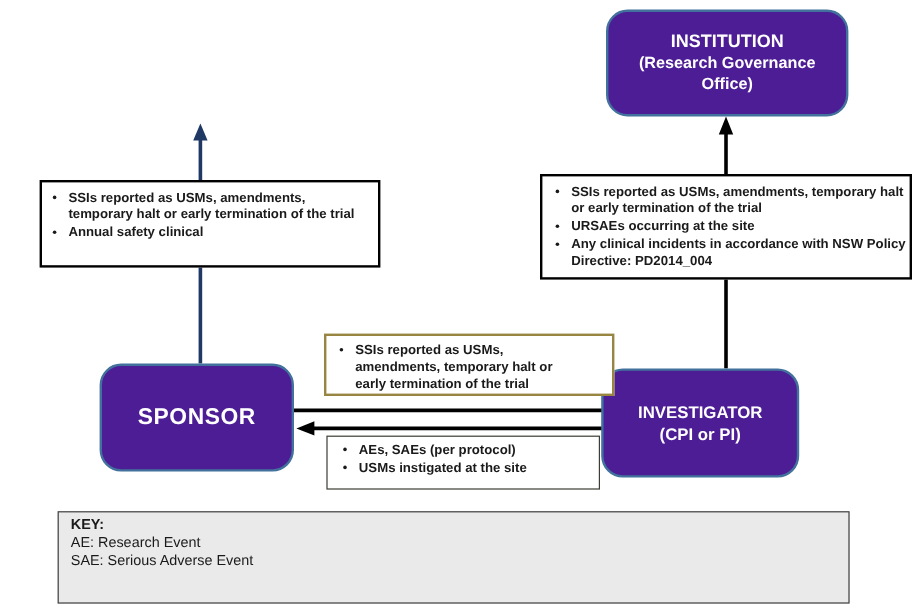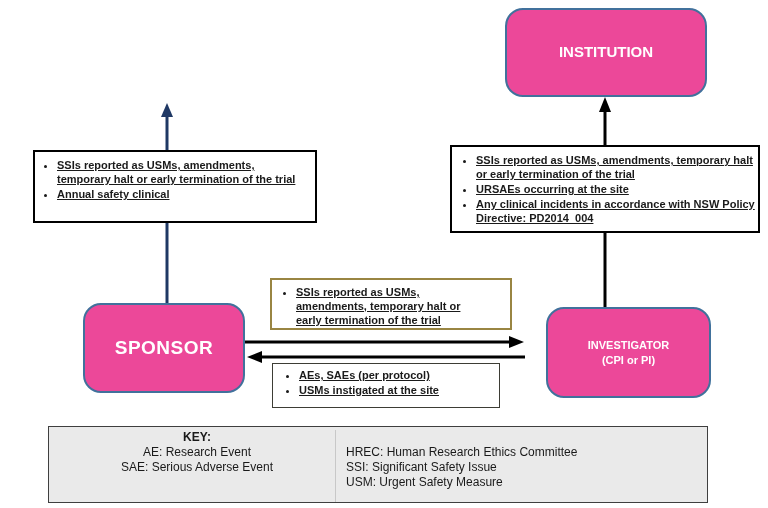--- a/index.html
+++ b/index.html
@@ -1,47 +1,47 @@
 <!DOCTYPE html>
 <html><head>
 <meta charset="utf-8">
 <style>
   html,body{margin:0;padding:0;background:#ffffff;}
   body{font-family:"Liberation Sans", sans-serif;}
   .canvas{position:relative;width:768px;height:508px;background:#ffffff;overflow:hidden;}
   .arrow-layer{position:absolute;left:0;top:0;z-index:1;}
   .node{
     position:absolute;z-index:2;
-    background:#ec4899;border:2px solid #41719C;border-radius:18px;
+    background:#4c1d95;border:2px solid #41719C;border-radius:18px;
     color:#ffffff;font-weight:bold;text-align:center;
     display:flex;flex-direction:column;align-items:center;justify-content:center;
     box-sizing:border-box;
   }
   .node-hrec{left:95px;top:37px;width:142px;height:66px;font-size:17px;letter-spacing:.5px;}
   .node-institution{left:505px;top:8px;width:202px;height:89px;font-size:15px;line-height:1.25;padding:0 14px;}
   .node-institution .sub{font-size:13.5px;}
   .node-sponsor{left:83px;top:303px;width:162px;height:90px;font-size:19px;letter-spacing:.5px;text-align:center;}
-  .node-investigator{left:546px;top:307px;width:165px;height:91px;font-size:11px;line-height:1.35;}
+  .node-investigator{left:501px;top:307px;width:165px;height:91px;font-size:14px;line-height:1.35;}
   .callout{
     position:absolute;z-index:2;background:#ffffff;box-sizing:border-box;
     border:2px solid #000000;font-size:11px;font-weight:700;color:#1a1a1a;line-height:1.27;
   }
   .callout ul{margin:0;padding:0 0 0 20px;}
-  .callout li{margin:0 0 1px 0;text-decoration:underline;}
+  .callout li{margin:0 0 1px 0;}
   .callout-hrec{left:33px;top:150px;width:284px;height:73px;padding:7px 6px 4px 2px;}
   .callout-institution{left:450px;top:145px;width:310px;height:88px;padding:7px 2px 4px 4px;}
   .callout-mid-top{left:270px;top:278px;width:242px;height:52px;padding:6px 26px 4px 4px;border-color:#998542;}
   .callout-mid-bottom{left:272px;top:363px;width:228px;height:45px;padding:5px 4px 15px 6px;border:1.5px solid #3d3d35;}
   .key-box{
     position:absolute;z-index:2;left:48px;top:426px;width:660px;height:77px;
     background:#EAEAEA;border:1.5px solid #3f3f3f;box-sizing:border-box;
     display:flex;flex-direction:row;font-size:12px;color:#1a1a1a;line-height:14.9px;
     padding:3px 0 0 10px;
   }
-  .key-col-left{width:276px;text-align:center;}
+  .key-col-left{width:276px;}
   .key-col-right{flex:1;border-left:1px solid #c8c8c8;padding-left:10px;}
   .key-title{font-weight:bold;}
   .key-row{white-space:nowrap;}
   .key-spacer{height:14.9px;}
 </style>
 </head>
 <body>
 
 <div class="canvas">
 
@@ -60,20 +60,21 @@
     </g>
     <g>
       <line x1="525" y1="357" x2="260" y2="357" stroke="#000000" stroke-width="3"></line>
       <polygon points="247,357 262,351 262,363" fill="#000000"></polygon>
     </g>
   </svg>
 
 
   <div class="node node-institution">
     <span>INSTITUTION</span>
+    <span class="sub">(Research Governance Office)</span>
   </div>
 
   <div class="node node-sponsor">
     <span>SPONSOR</span>
   </div>
 
   <div class="node node-investigator">
     <span>INVESTIGATOR</span>
     <span>(CPI or PI)</span>
   </div>
@@ -105,21 +106,15 @@
       <li>USMs instigated at the site</li>
     </ul>
   </div>
 
   <div class="key-box">
     <div class="key-col-left">
       <div class="key-title">KEY:</div>
       <div class="key-row">AE: Research Event</div>
       <div class="key-row">SAE: Serious Adverse Event</div>
     </div>
-    <div class="key-col-right">
-      <div class="key-spacer"></div>
-      <div class="key-row">HREC: Human Research Ethics Committee</div>
-      <div class="key-row">SSI: Significant Safety Issue</div>
-      <div class="key-row">USM: Urgent Safety Measure</div>
-    </div>
   </div>
 
 </div>
 
 </body></html>

